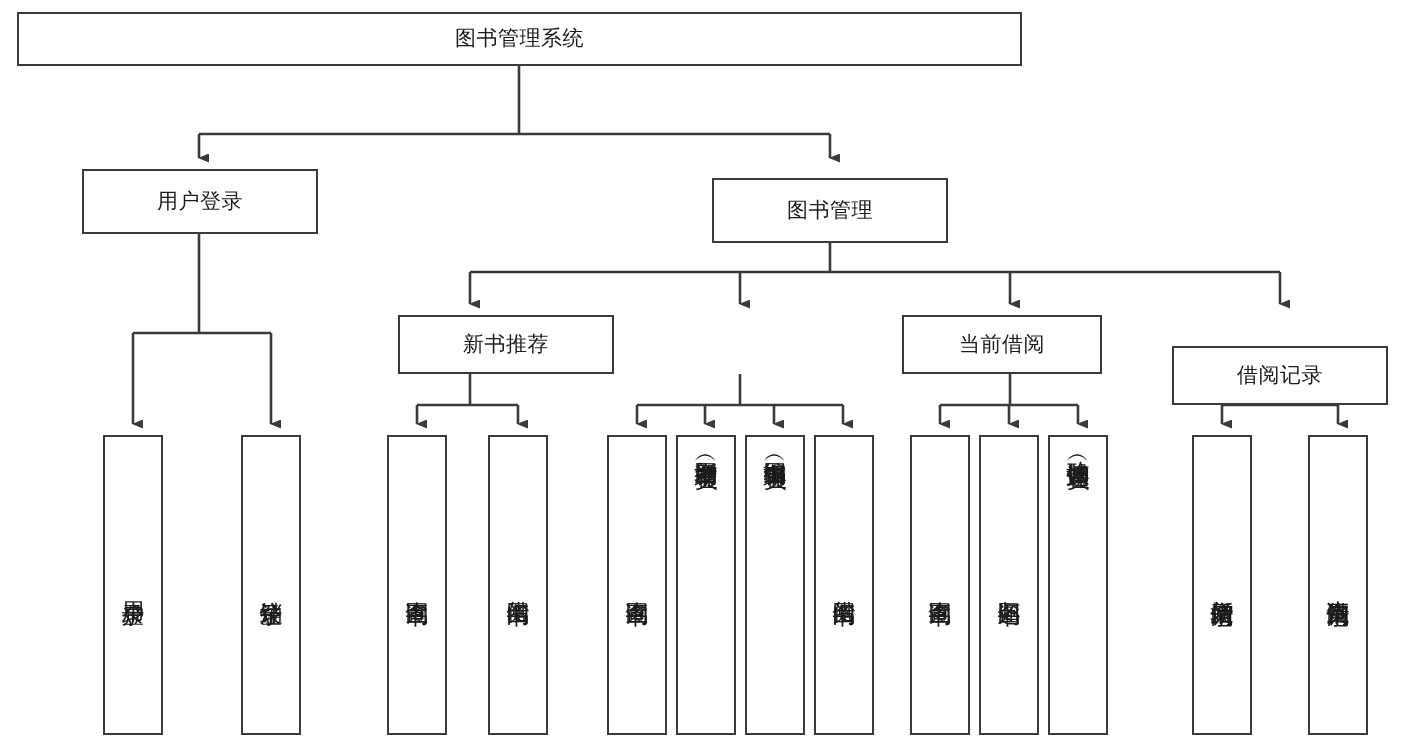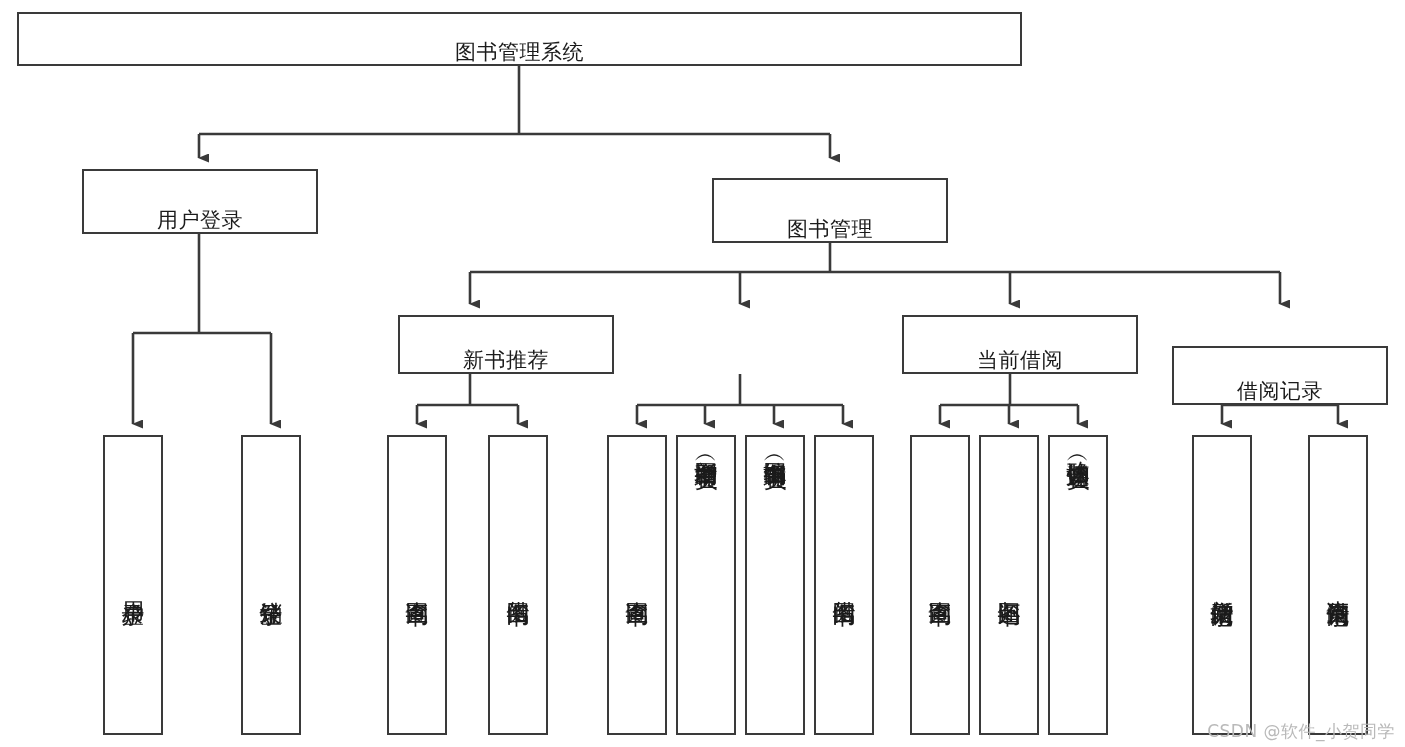--- a/index.html
+++ b/index.html
@@ -27,21 +27,21 @@
     width: 1405px;
     height: 747px;
     pointer-events: none;
   }
   .node {
     position: absolute;
     box-sizing: border-box;
     background: #ffffff;
     border: 2px solid #3a3a3a;
     display: flex;
-    align-items: flex-end;
+    align-items: center;
     justify-content: center;
     color: #1b1b1b;
   }
   .node.horizontal .node-label {
     writing-mode: horizontal-tb;
     font-size: 21px;
     letter-spacing: 0.5px;
     line-height: 1.1;
     white-space: nowrap;
   }
@@ -133,21 +133,21 @@
   <div class="node horizontal" style="left:82px; top:169px; width:236px; height:65px;">
     <span class="node-label">用户登录</span>
   </div>
   <div class="node horizontal" style="left:712px; top:178px; width:236px; height:65px;">
     <span class="node-label">图书管理</span>
   </div>
 
   <div class="node horizontal" style="left:362px; top:315px; width:216px; height:59px;margin-left:36px;">
     <span class="node-label">新书推荐</span>
   </div>
-  <div class="node horizontal" style="left:902px; top:315px; width:236px; height:59px;">
+  <div class="node horizontal" style="left:902px; top:315px; width:200px; height:59px;">
     <span class="node-label">当前借阅</span>
   </div>
   <div class="node horizontal" style="left:1172px; top:315px; width:216px; height:59px;margin-top:31px;">
     <span class="node-label">借阅记录</span>
   </div>
 
   <div class="node vertical centered" style="left:103px; top:435px; width:60px; height:300px;">
     <span class="node-label">用户登录</span>
   </div>
   <div class="node vertical centered" style="left:241px; top:435px; width:60px; height:300px;">
@@ -184,15 +184,14 @@
     <span class="node-label">确认归还（管理员）</span>
   </div>
 
   <div class="node vertical centered" style="left:1192px; top:435px; width:60px; height:300px;">
     <span class="node-label">新增借阅记录</span>
   </div>
   <div class="node vertical centered" style="left:1308px; top:435px; width:60px; height:300px;">
     <span class="node-label">查询借阅记录</span>
   </div>
 
-  <div class="watermark">CSDN @软件_小贺同学</div>
 
 </div>
 
 </body></html>

